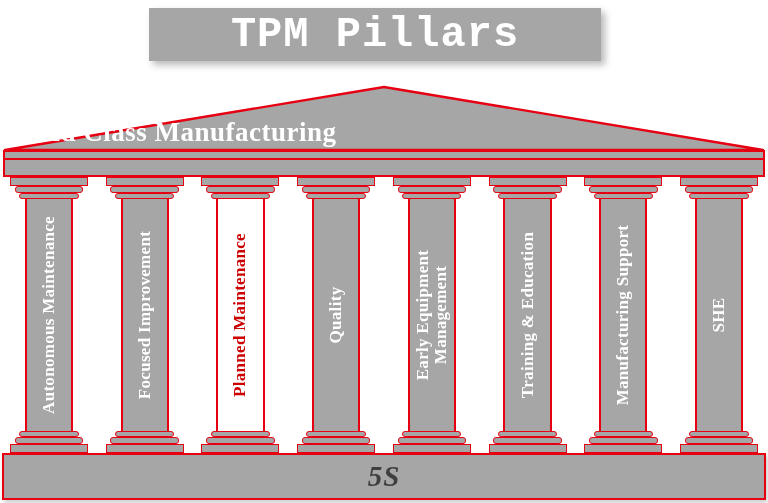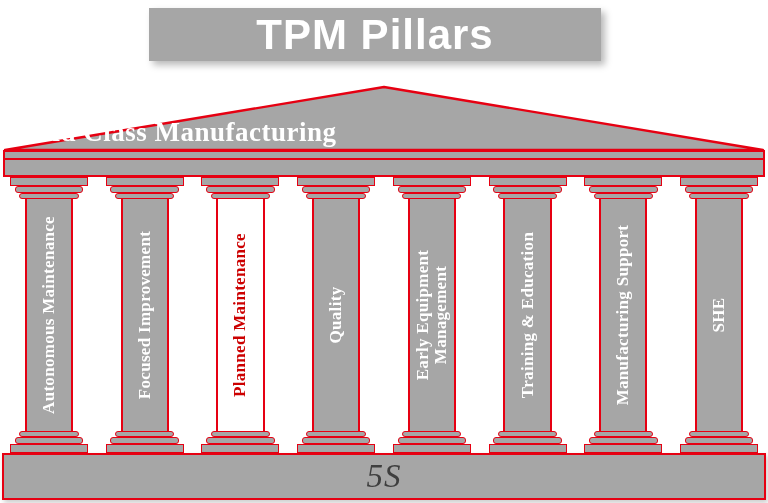--- a/index.html
+++ b/index.html
@@ -13,21 +13,21 @@
   }
   *{margin:0;padding:0;box-sizing:border-box}
   html,body{background:#ffffff}
   body{font-family:"Liberation Serif",serif}
   .stage{position:relative;width:768px;height:503px;background:#ffffff;overflow:hidden}
 
   
   .banner{position:absolute;left:149px;top:8px;width:452px;height:53px;
     background:var(--structure-gray);box-shadow:4px 4px 7px rgba(0,0,0,.28);
     display:flex;align-items:center;justify-content:center}
-  .banner-title{font-family:Liberation Sans, sans-serif;font-weight:bold;
+  .banner-title{font-family:Liberation Mono, monospace;font-weight:bold;
     font-size:42px;color:var(--banner-text);letter-spacing:1px;line-height:1}
 
   
   .roof-svg{position:absolute;left:0;top:84px;display:block}
   .pediment-label{position:absolute;left:0;top:117px;width:100%;text-align:left;
     font-weight:bold;font-size:27px;color:var(--pillar-text);letter-spacing:.5px}
 
   
   .entablature{position:absolute;left:3px;top:150px;width:762px;height:27px;
     background:var(--structure-gray);border:2px solid var(--outline-red)}
@@ -50,21 +50,21 @@
     transform:translate(-50%,-50%) rotate(-90deg);
     text-align:center;font-weight:bold;font-size:17px;line-height:1.08;
     color:var(--pillar-text);letter-spacing:.3px}
   .pillar.highlight .shaft-label{color:var(--highlight-text)}
 
   
   .foundation{position:absolute;left:2px;top:453px;width:764px;height:47px;
     background:var(--structure-gray);border:2px solid var(--outline-red);
     display:flex;align-items:center;justify-content:center;
     box-shadow:2px 3px 5px rgba(0,0,0,.2)}
-  .foundation-label{font-style:italic;font-weight:normal;font-size:33px;
+  .foundation-label{font-style:italic;font-weight:bold;font-size:29px;
     color:var(--foundation-text);letter-spacing:1px}
 </style>
 </head>
 <body>
 
 <div class="stage">
 
   <div class="banner">
     <div class="banner-title">TPM Pillars</div>
   </div>

